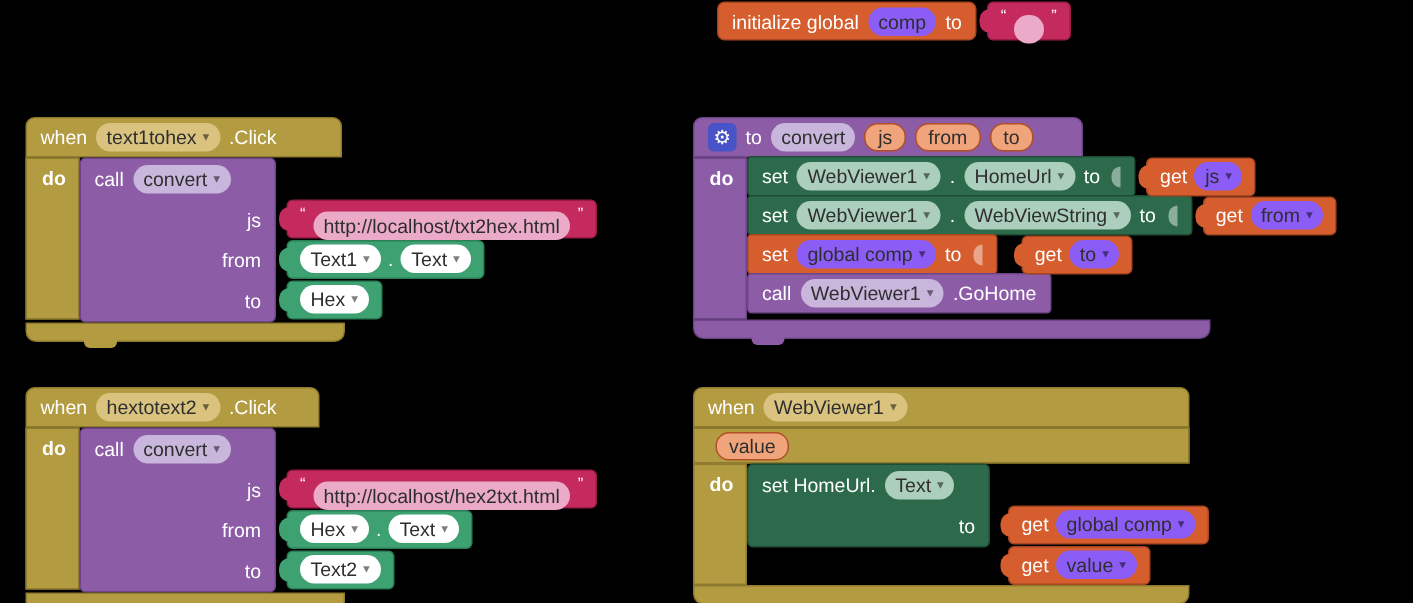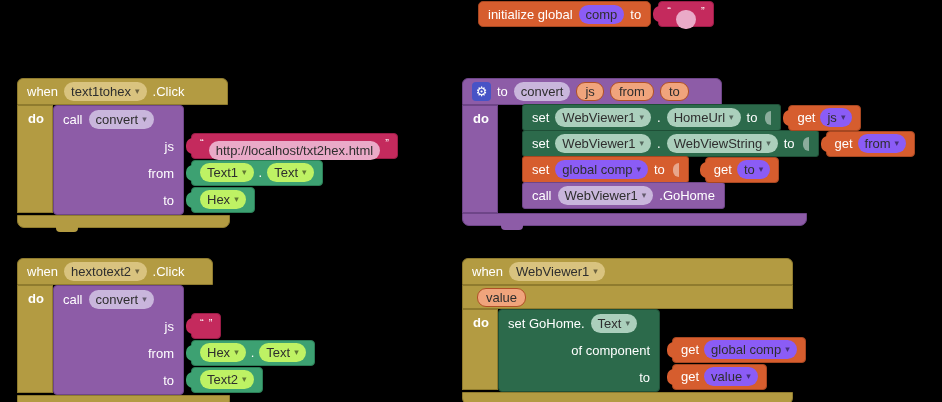--- a/index.html
+++ b/index.html
@@ -13,21 +13,21 @@
   .dkgreen{background:#2c6a4b;border:1px solid #1e4e36;}
   .green  {background:#3da172;border:1px solid #2b7e56;}
   .orange {background:#d65d2e;border:1px solid #a74721;}
   .pink   {background:#c42a5d;border:1px solid #9a1c47;}
   
   .hdr{display:flex;align-items:center;gap:6px;height:27px;padding:0 10px 0 9px;
        border-radius:6px 6px 0 0;box-sizing:border-box;}
   .hdr2{display:flex;align-items:center;height:24px;padding:0 10px 0 14px;box-sizing:border-box;}
   .bodyrow{display:flex;align-items:flex-start;}
   .spine{width:36px;box-sizing:border-box;padding:5px 0 0 10px;font-weight:bold;}
-  .stack{display:flex;flex-direction:column;margin-left:24px;}
+  .stack{display:flex;flex-direction:column;}
   .footer{height:13px;border-radius:0 0 7px 7px;box-sizing:border-box;position:relative;}
   .bump{position:absolute;left:38px;bottom:-5px;width:22px;height:6px;
         border-radius:0 0 4px 4px;background:inherit;}
   .srow{display:flex;align-items:center;margin-top:-1px;height:27px;}
   .stmt{display:flex;align-items:center;gap:6px;height:27px;padding:0 9px;
         border-radius:3px;box-sizing:border-box;}
   
   .vblock{position:relative;display:inline-flex;align-items:center;gap:5px;height:26px;
           padding:0 8px;border-radius:4px;margin-left:7px;box-sizing:border-box;}
   .vblock::before{content:"";position:absolute;left:-6px;top:50%;transform:translateY(-50%);
@@ -36,21 +36,21 @@
   .vblock.green::before {background:#3da172;}
   .vblock.orange::before{background:#d65d2e;}
   .socket{width:6px;height:14px;border-radius:7px 0 0 7px;background:rgba(255,255,255,0.45);
           display:inline-block;margin-left:2px;}
   
   .field{display:inline-flex;align-items:center;gap:4px;height:19px;padding:0 7px;
          border-radius:10px;color:#2e2e2e;line-height:17px;white-space:nowrap;box-sizing:border-box;}
   .f-gold  {background:#d9c37f;}
   .f-purple{background:#c9b6dc;}
   .f-dkg   {background:#abcfbc;}
-  .f-grn   {background:#bef264;}
+  .f-grn   {background:#ffffff;}
   .f-org   {background:#8b5cf6;}
   .f-pink  {background:#eaaac8;margin-top:10px;}
   .chip{display:inline-flex;align-items:center;height:19px;padding:0 8px;border-radius:9px;
         background:#f0a47c;border:1px solid #b05026;color:#2e2e2e;box-sizing:border-box;white-space:nowrap;}
   .arr{font-size:9px;color:rgba(0,0,0,0.5);line-height:1;}
   .gear{display:inline-flex;align-items:center;justify-content:center;width:19px;height:19px;
         border-radius:4px;background:#4753c6;color:#fff;font-size:13px;line-height:1;}
   .q{font-size:11px;position:relative;top:-3px;color:#fff;}
   .emptyfield{min-width:20px;min-height:19px;}
   
@@ -279,20 +279,23 @@
           <div class="crow lbl">
             <span class="wlabel">from</span>
           </div>
           <div class="crow lbl">
             <span class="wlabel">to</span>
           </div>
         </div>
         <div class="att" style="left:131px;top:27px">
           <div class="vblock pink">
             <span class="q">“</span>
+            <span class="field f-pink">
+              <span>http://localhost/hex2txt.html</span>
+            </span>
             <span class="q">”</span>
           </div>
         </div>
         <div class="att" style="left:131px;top:54px">
           <div class="vblock green">
             <span class="field f-grn">
               <span>Hex</span>
               <span class="arr">▾</span>
             </span>
             <span class="wlabel">.</span>
@@ -328,28 +331,25 @@
     <div class="hdr2 gold" style="width:331px">
       <span class="chip">value</span>
     </div>
     <div class="bodyrow">
       <div class="spine gold" style="height:81px">
         <span class="wlabel">do</span>
       </div>
       <div class="callwrap">
         <div class="callblk dkgreen" style="width:162px">
           <div class="crow">
-            <span class="wlabel">set GoHome.</span>
+            <span class="wlabel">set HomeUrl.</span>
             <span class="field f-dkg">
               <span>Text</span>
               <span class="arr">▾</span>
             </span>
-          </div>
-          <div class="crow lbl">
-            <span class="wlabel">of component</span>
           </div>
           <div class="crow lbl">
             <span class="wlabel">to</span>
           </div>
         </div>
         <div class="att" style="left:162px;top:27px">
           <div class="vblock orange" style="margin-left:12px">
             <span class="wlabel">get</span>
             <span class="field f-org">
               <span>global comp</span>

